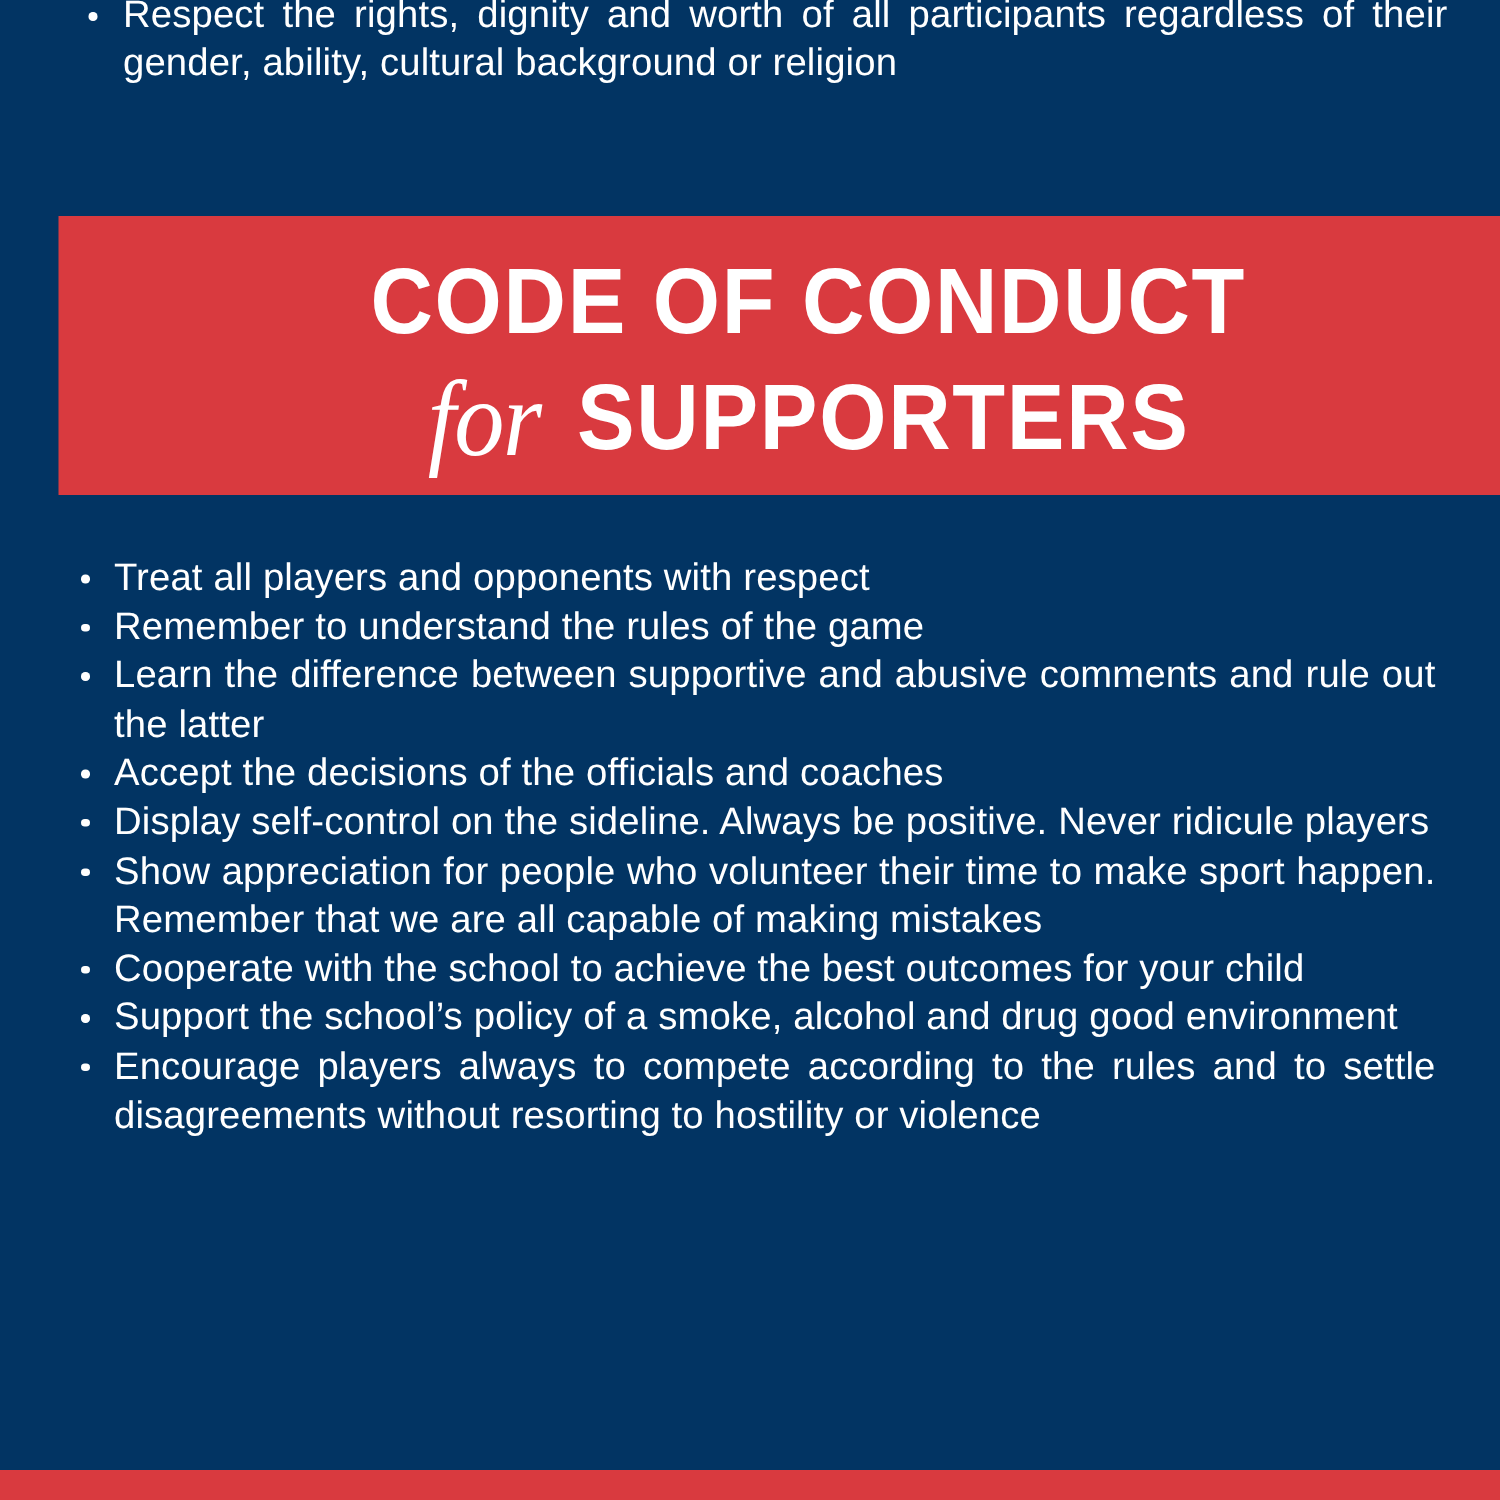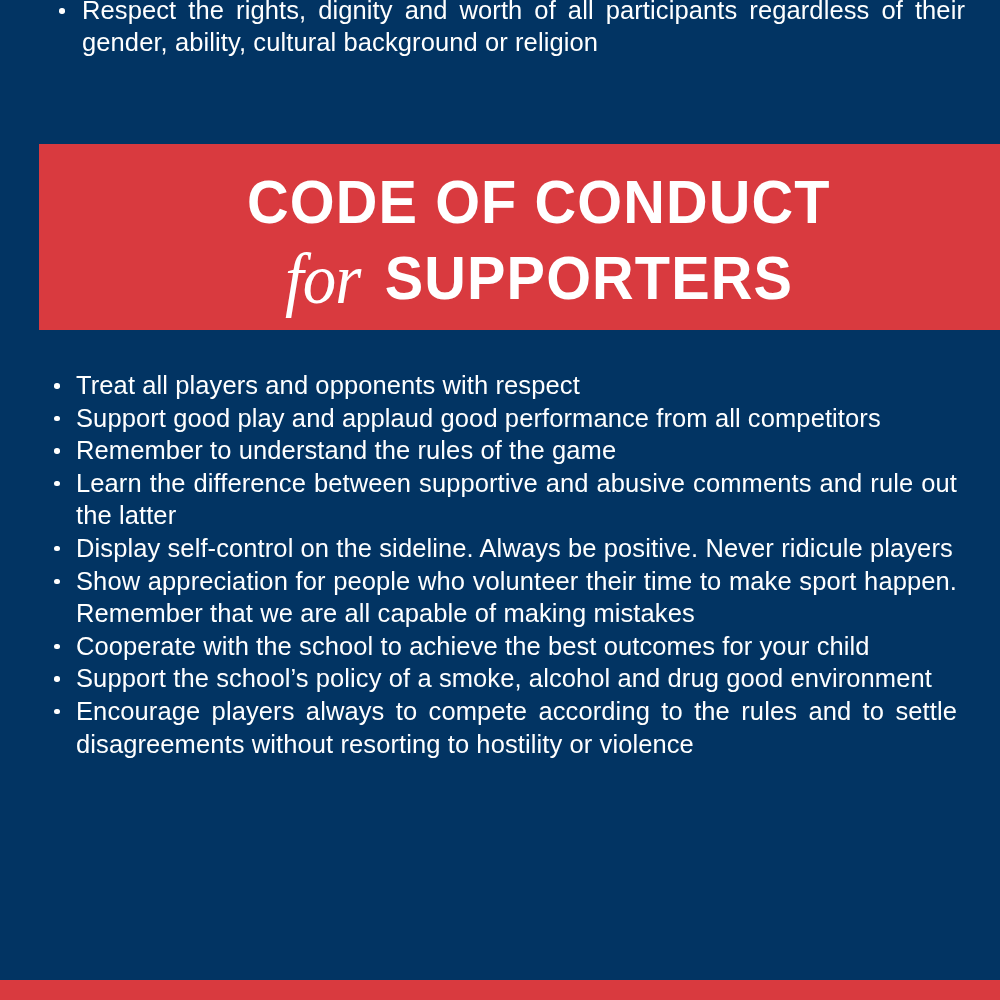--- a/index.html
+++ b/index.html
@@ -189,27 +189,27 @@
     </div>
   </div>
 
   <div class="body-section">
     <div class="list-wrap">
       <ul class="bullet-list" id="body-list">
           <li class="bullet-item">
             <span class="txt">Treat all players and opponents with respect</span>
           </li>
           <li class="bullet-item">
-            <span class="txt">Support good play and applaud good performance from all competitors</span>
-          </li>
-          <li class="bullet-item">
             <span class="txt">Remember to understand the rules of the game</span>
           </li>
           <li class="bullet-item">
             <span class="txt">Learn the difference between supportive and abusive comments and rule out the latter</span>
+          </li>
+          <li class="bullet-item">
+            <span class="txt">Accept the decisions of the officials and coaches</span>
           </li>
           <li class="bullet-item">
             <span class="txt">Display self-control on the sideline. Always be positive. Never ridicule players</span>
           </li>
           <li class="bullet-item">
             <span class="txt">Show appreciation for people who volunteer their time to make sport happen. Remember that we are all capable of making mistakes</span>
           </li>
           <li class="bullet-item">
             <span class="txt">Cooperate with the school to achieve the best outcomes for your child</span>
           </li>

